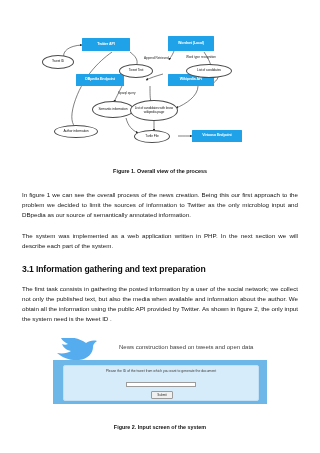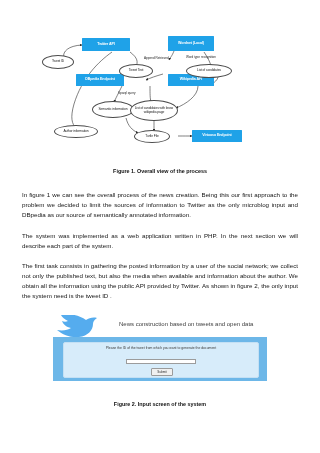--- a/index.html
+++ b/index.html
@@ -284,20 +284,21 @@
 
     </div>
   </div>
 
   <p class="caption fig1-caption">Figure 1. Overall view of the process</p>
 
   <p class="body para-1">In figure 1 we can see the overall process of the news creation. Being this our first approach to the problem we decided to limit the sources of information to Twitter as the only microblog input and DBpedia as our source of semantically annotated information.</p>
 
   <p class="body para-2">The system was implemented as a web application written in PHP.  In the next section we will describe each part of the system.</p>
 
+  <h3 class="section">3.1 Information gathering and text preparation</h3>
 
   <p class="body para-3">The first task consists in gathering the posted information by a user of the social network; we collect not only the published text, but also the media when available and information about the author. We obtain all the information using the public API provided by Twitter. As shown in figure 2, the only input the system need is the tweet ID .</p>
 
   <div class="figure2">
 
     <div class="app-header">
       <svg class="bird" viewBox="0 0 54 30">
         <path fill="currentColor" d="M8,4 C16,2 26,4 33,9 C36,7 40,6 44,7 C41,9 40,11 40,13
              C40,19 35,25 26,26 C18,27 10,24 4,19 C10,20 15,19 18,17
              C13,16 10,13 9,10 C11,11 13,11 15,10 C11,8 9,6 8,4 Z"></path>

